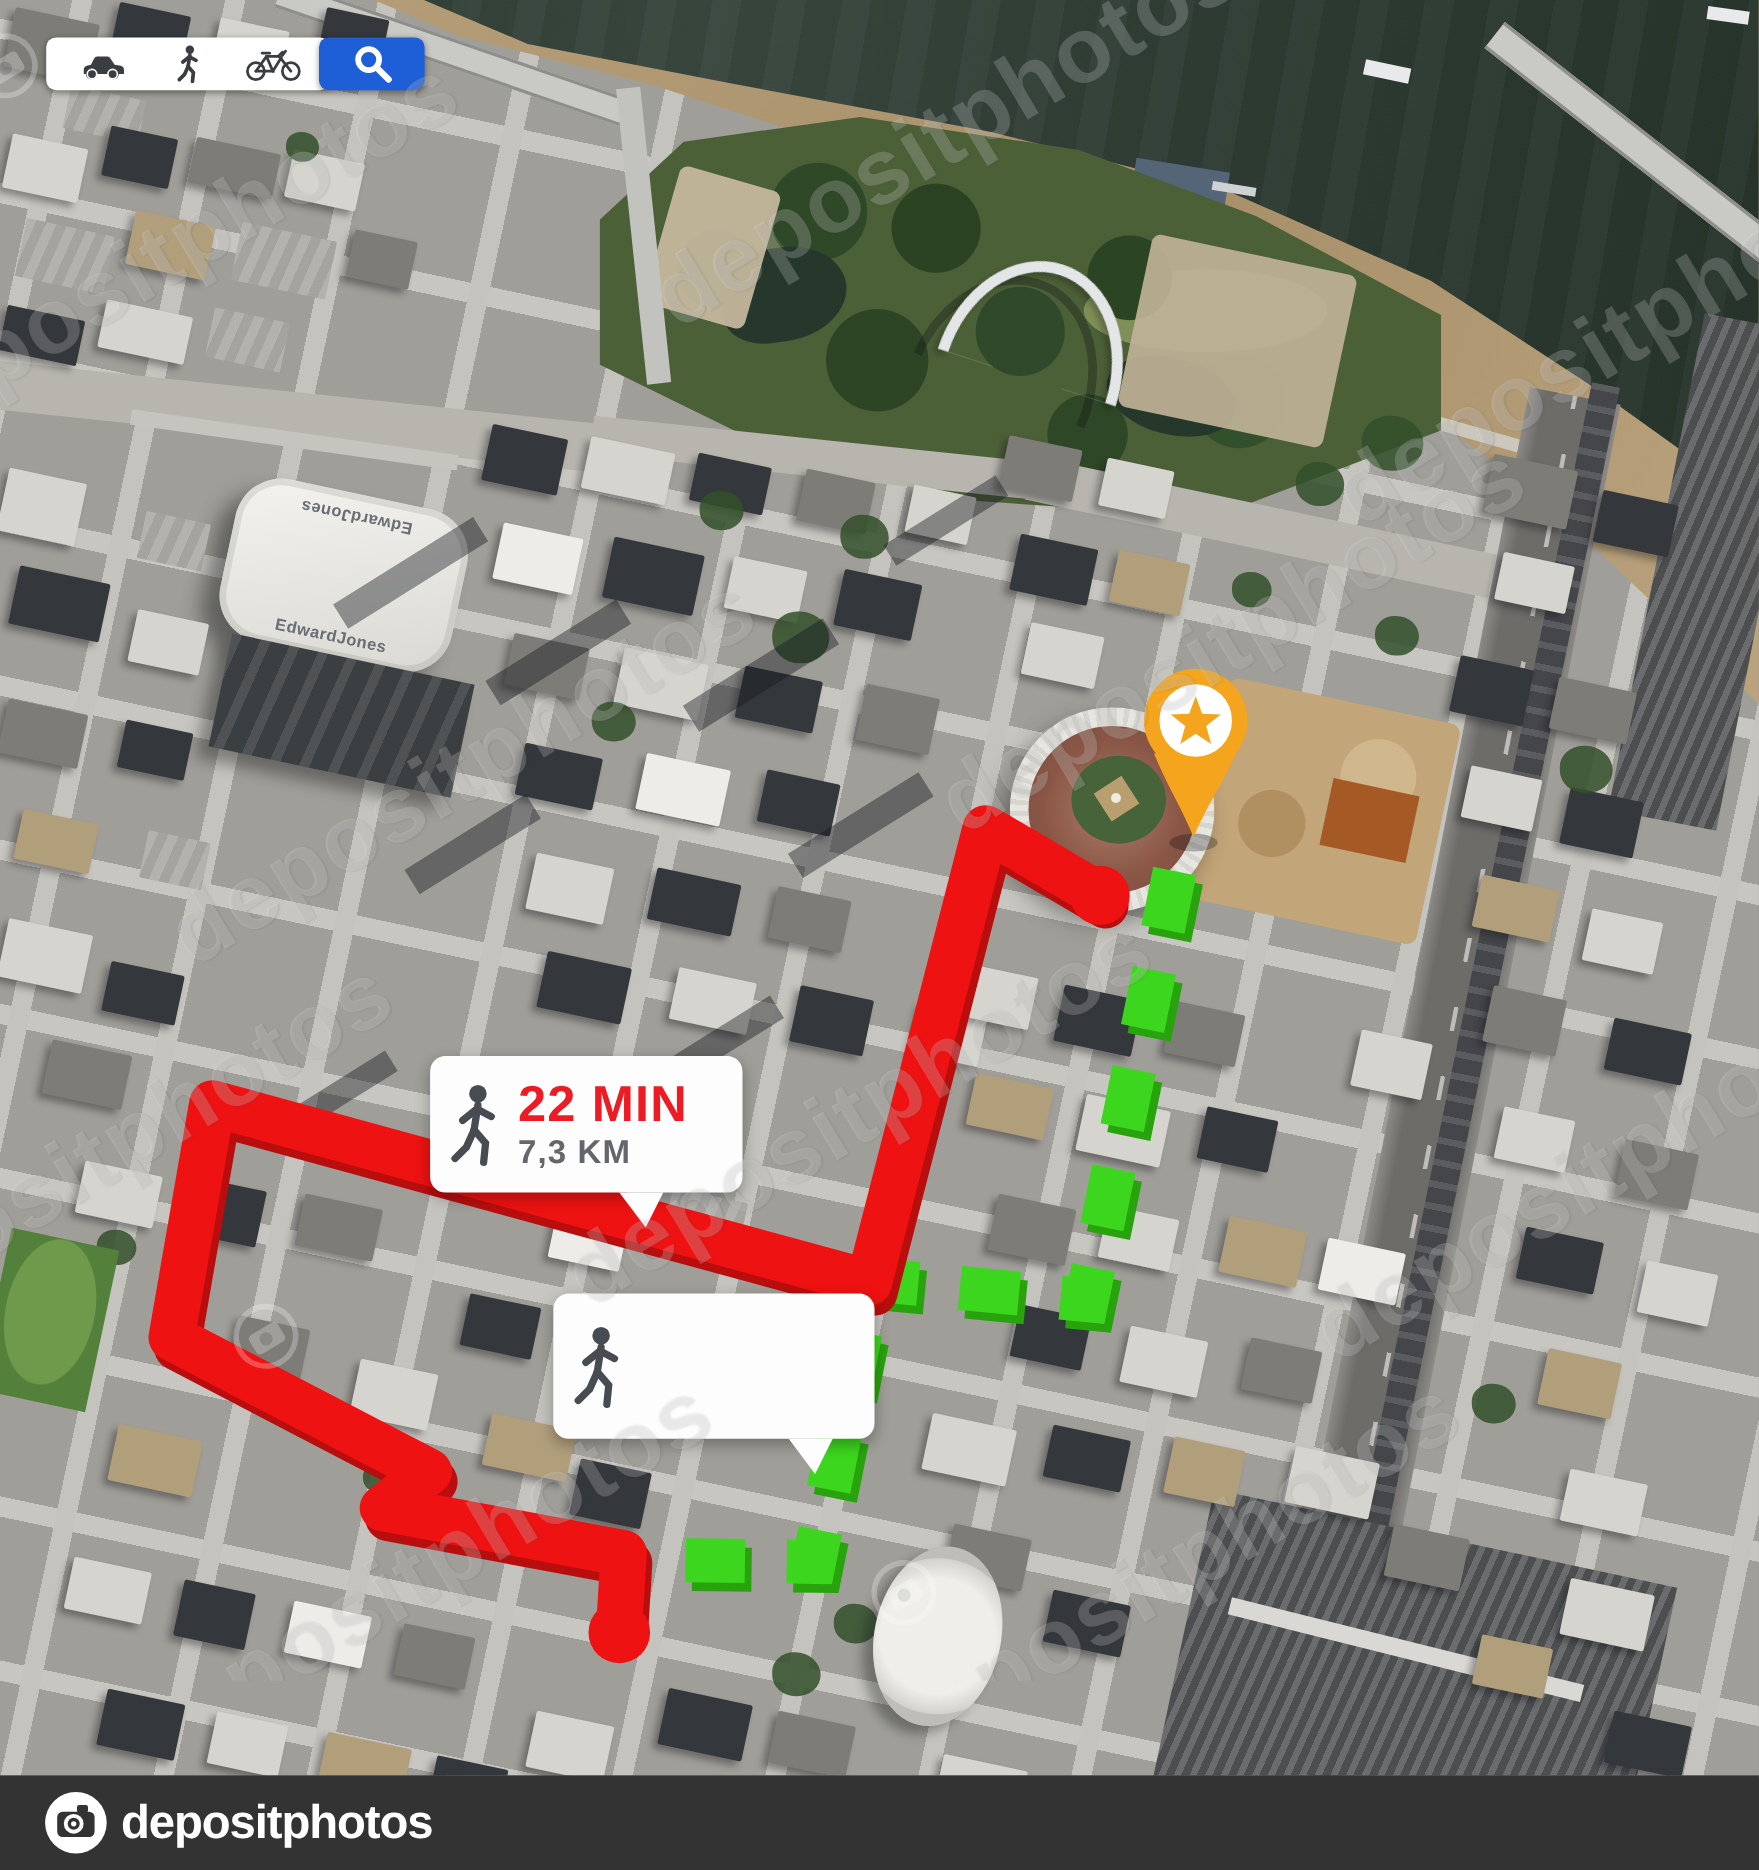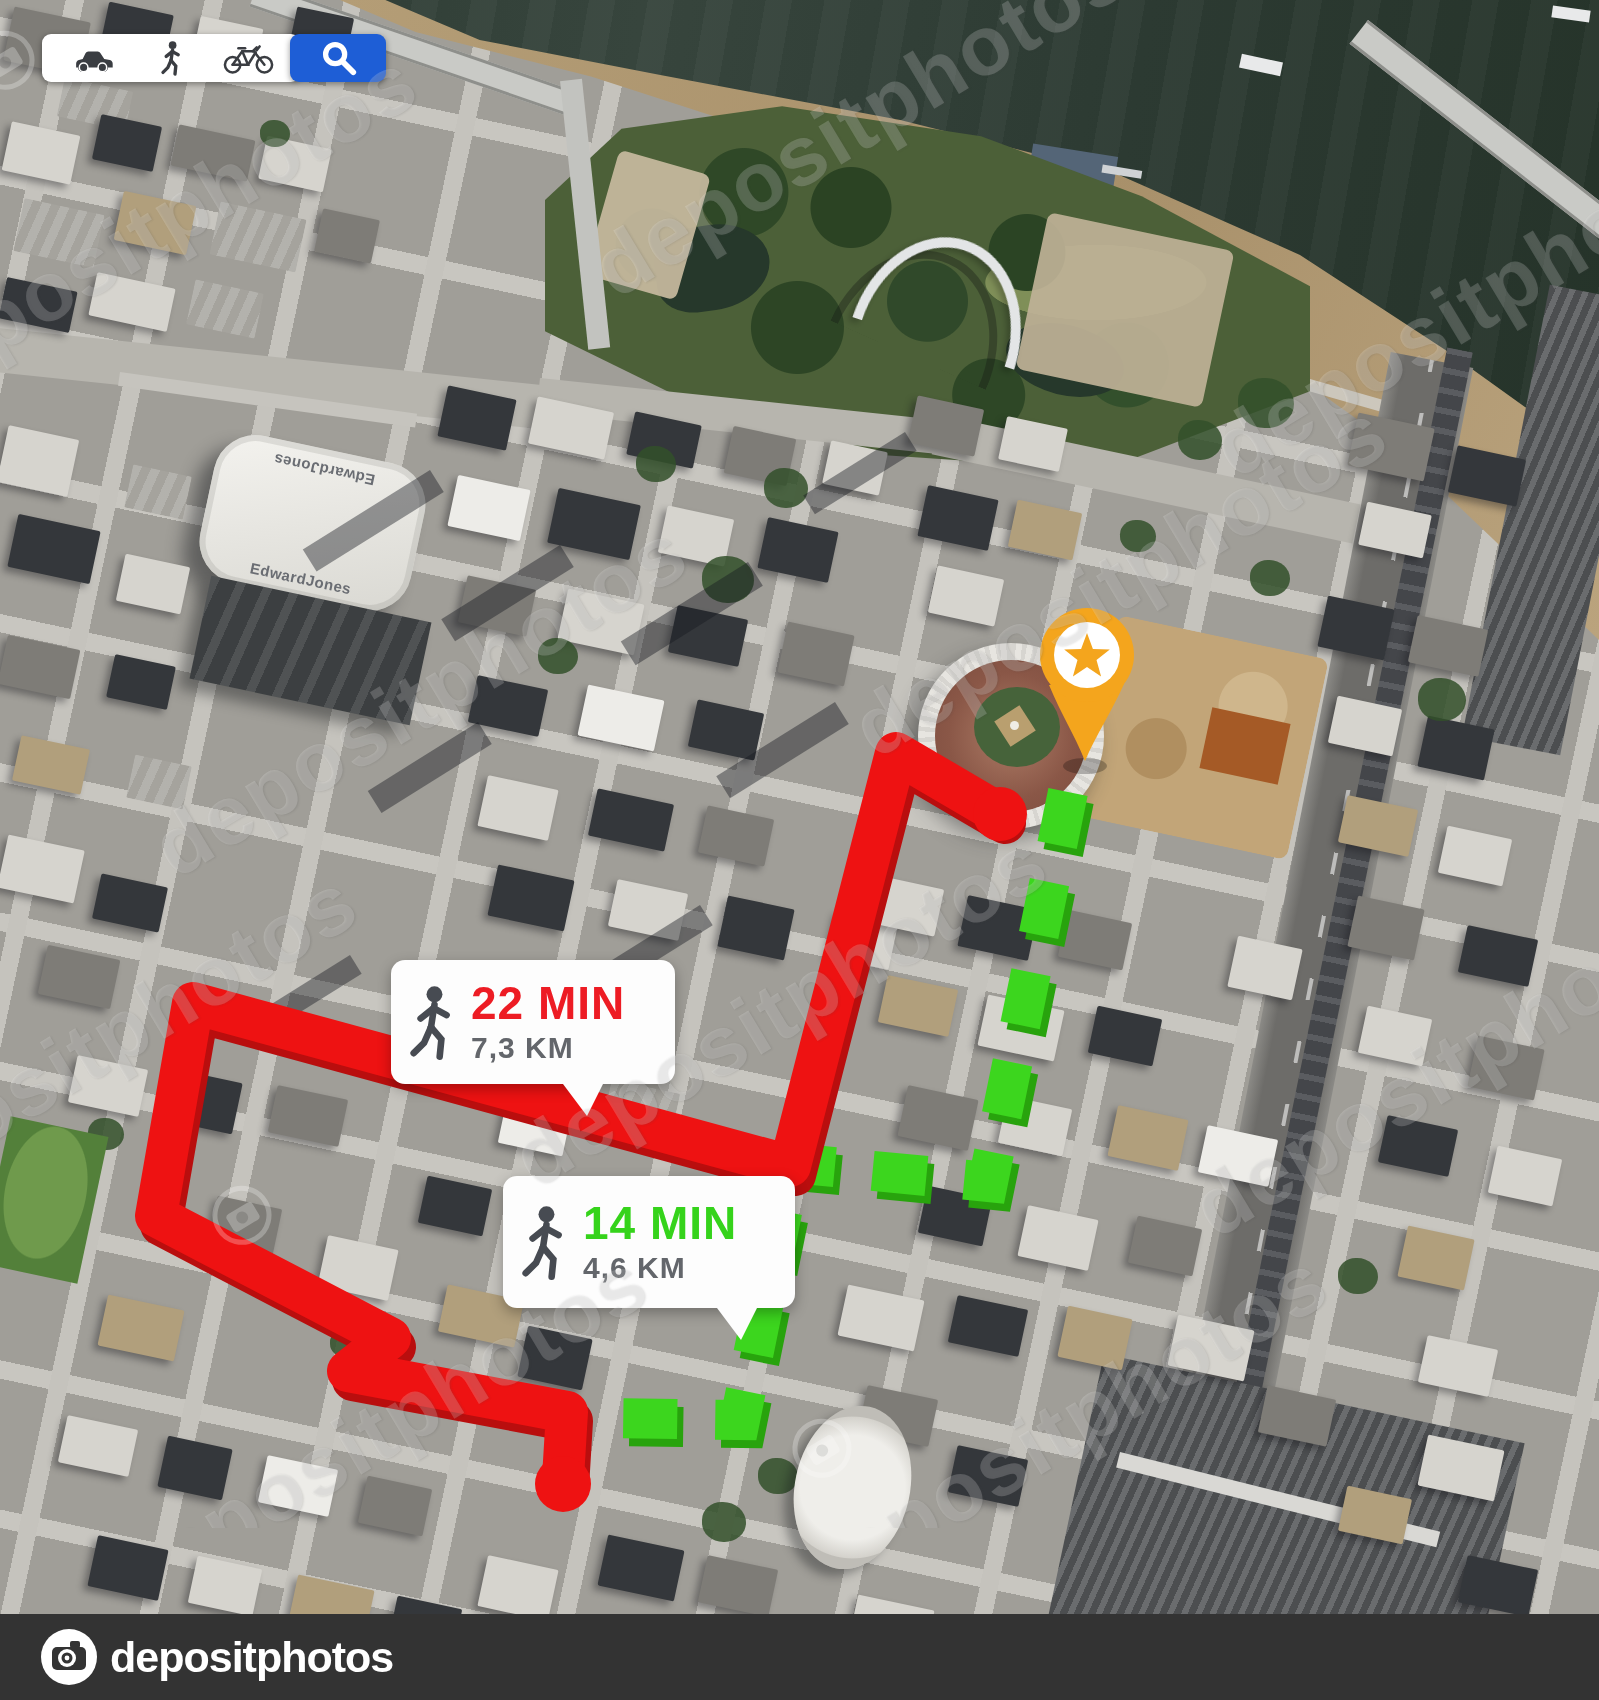--- a/index.html
+++ b/index.html
@@ -386,24 +386,20 @@
       <svg width="52" height="84" viewBox="0 0 30 44">
         <g stroke="#474b52" stroke-width="3.8" stroke-linecap="round" fill="none">
           <circle cx="17" cy="6" r="4.6" fill="#474b52" stroke="none"></circle>
           <path d="M17 12 L15 25"></path>
           <path d="M16.5 14 L9 20"></path>
           <path d="M16.5 14 L24 18"></path>
           <path d="M15 25 L21 32 L20 42"></path>
           <path d="M15 25 L11 34 L5 40"></path>
         </g>
       </svg>
-      <div class="texts">
-        <span class="time">14 MIN</span>
-        <span class="dist">4,6 KM</span>
-      </div>
       <div class="tail"></div>
     </div>
 
     <div class="toolbar">
       <div class="white">
         <div class="modebtn">
           <svg width="44" height="30" viewBox="0 0 44 32">
             <path d="M4 22 q0-3 3-4 l4-1 3-6 q1-2 3-2 h10 q2 0 3 2 l4 6 6 1 q3 1 3 4 v4 h-5 a5 5 0 0 1-10 0 h-12 a5 5 0 0 1-10 0 H4 z" fill="#3a3d42"></path>
             <circle cx="12" cy="26" r="4.6" fill="#3a3d42" stroke="#fff" stroke-width="1.6"></circle>
             <circle cx="32" cy="26" r="4.6" fill="#3a3d42" stroke="#fff" stroke-width="1.6"></circle>

